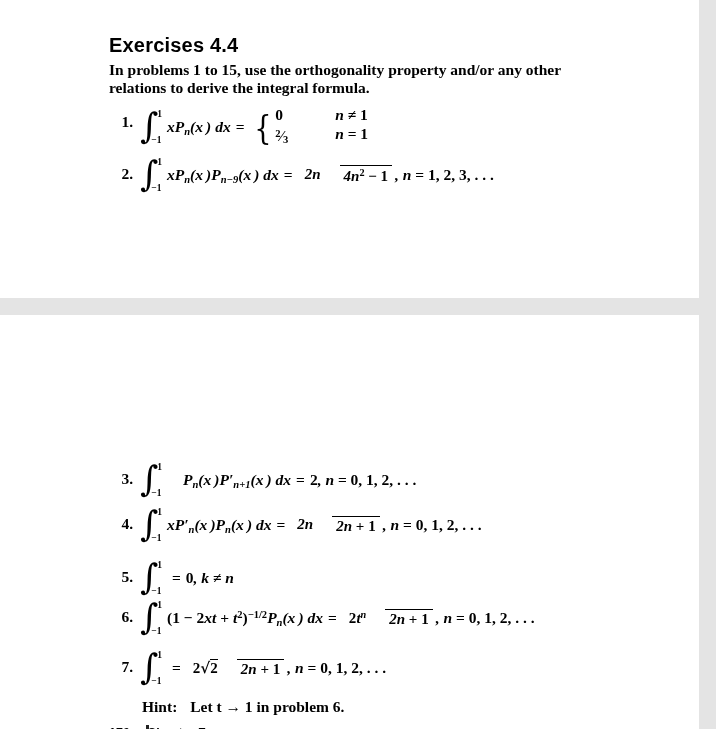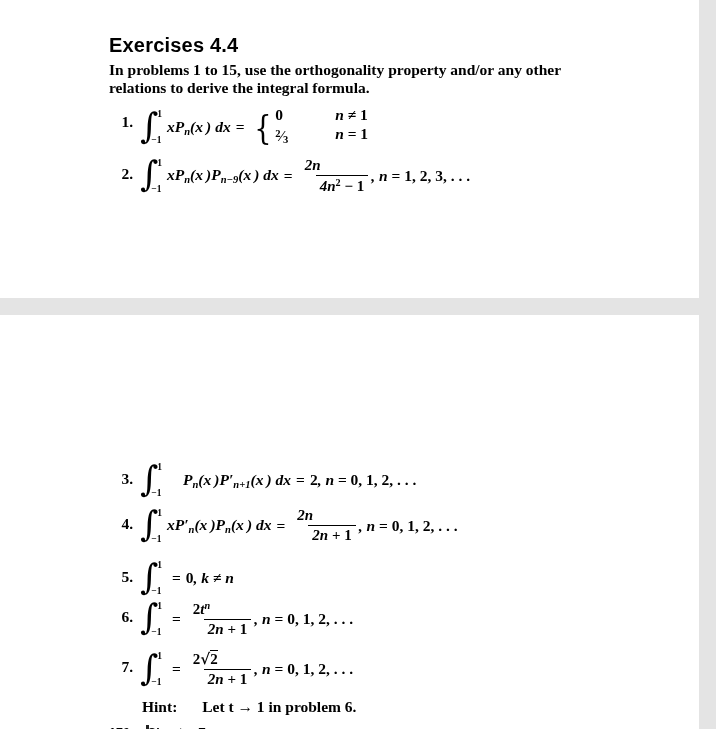--- a/index.html
+++ b/index.html
@@ -123,22 +123,22 @@
 
   .expr { font-style: italic; font-weight: 600; }
   .rm   { font-style: normal; }
   sub.v { font-size: 0.68em; font-style: italic; vertical-align: -0.28em; }
   sup.v { font-size: 0.68em; font-style: italic; vertical-align: 0.45em; }
   sup.r { font-size: 0.68em; font-style: normal; vertical-align: 0.45em; }
 
   
   .frac {
     display: inline-flex;
-    flex-direction: column;
-    align-items: flex-start;
+    flex-direction: row;
+    align-items: center;
     vertical-align: middle;
     margin: 0 3px;
     font-size: 0.97em;
   }
   .frac .num { padding: 0 4px 1px 4px; }
   .frac .den { padding: 1px 4px 0 4px; border-top: 1.3px solid #000; margin-left: 15px; }
 
   
   .cases {
     display: inline-flex;
@@ -166,21 +166,21 @@
   .slashfrac .sf-num { font-size: 0.72em; vertical-align: 0.42em; }
   .slashfrac .sf-den { font-size: 0.72em; vertical-align: -0.18em; }
 
   .hint-line {
     position: absolute;
     left: 142px;
     top: 698px;
     font-size: 15.5px;
     font-weight: 600;
   }
-  .hint-label { font-weight: bold; margin-right: 21px; }
+  .hint-label { font-weight: bold; margin-right: 9px; }
 
   .cut-mark {
     position: absolute;
     left: 146px;
     top: 725px;
     width: 3px;
     height: 4px;
     background: #222;
   }
 </style>
@@ -309,20 +309,21 @@
   <div class="problem" style="left:109px; top:285px;">
     <span class="prob-num">6.</span>
     <span class="prob-body">
       <span class="integral">
         <span class="int-glyph">∫</span>
         <span class="int-limits">
           <span class="upper">1</span>
           <span class="lower">−1</span>
         </span>
       </span>
+      <span class="expr"><span class="rm">(1 − 2</span>xt <span class="rm">+</span> t<sup class="r">2</sup><span class="rm">)</span><sup class="r">−1/2</sup>P<sub class="v">n</sub>(x ) dx</span>
       <span class="rm" style="margin:0 5px;">=</span>
       <span class="frac">
         <span class="num expr"><span class="rm">2</span>t<sup class="v">n</sup></span>
         <span class="den expr">2n <span class="rm">+ 1</span></span>
       </span>
       <span class="expr">, n <span class="rm">= 0, 1, 2, . . .</span></span>
     </span>
   </div>
 
   <div class="problem" style="left:109px; top:335px;">

